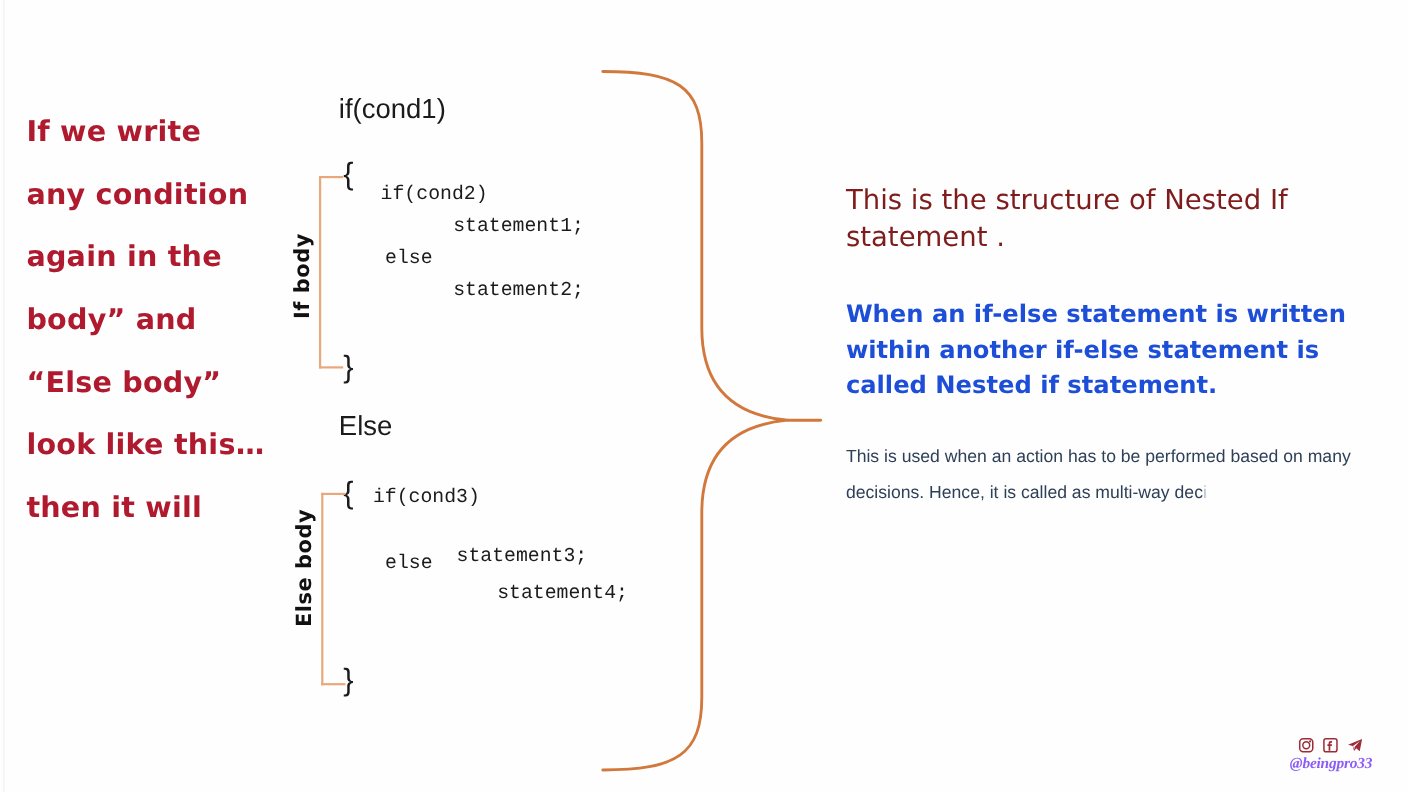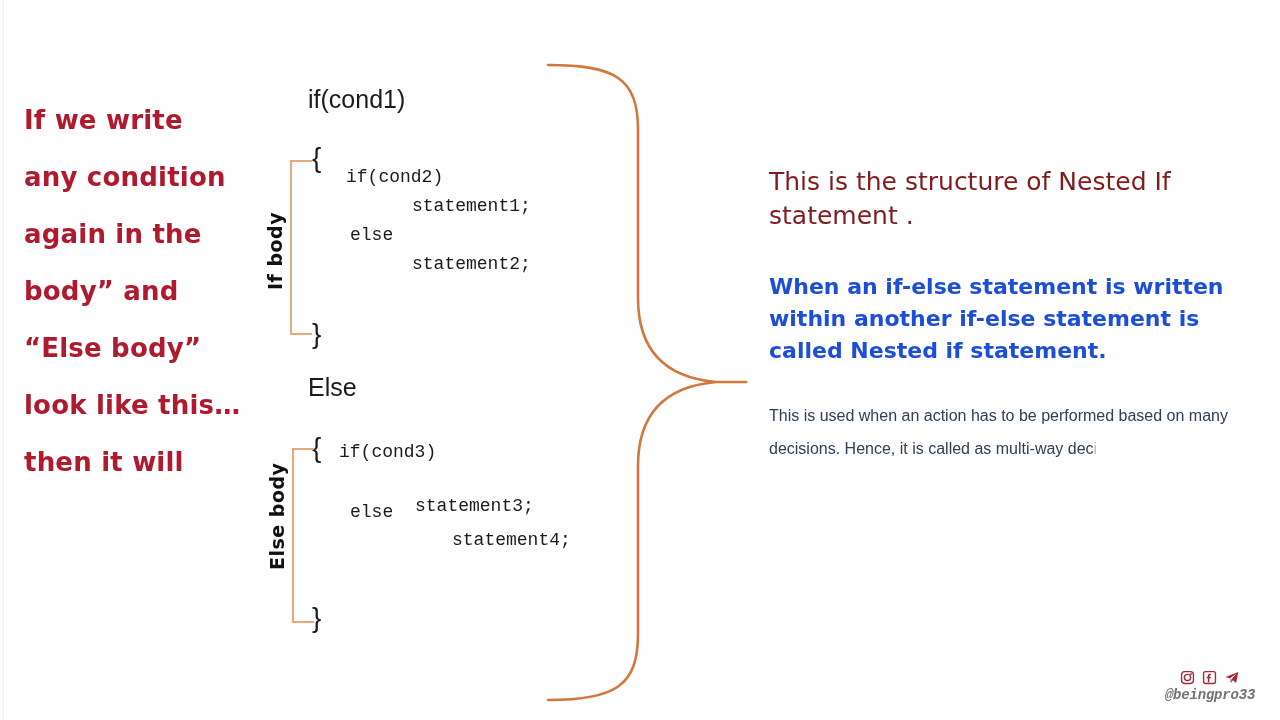--- a/index.html
+++ b/index.html
@@ -149,25 +149,25 @@
     color: #9E2B38;
   }
   .watermark .icons {
     display: flex;
     justify-content: center;
     align-items: center;
     gap: 7px;
     height: 18px;
   }
   .watermark .handle {
-    font-family: Liberation Mono, monospace;
+    font-family: Liberation Serif, serif;
     font-size: 14px;
     font-style: italic;
     font-weight: 700;
-    color: #737373;
+    color: #8b5cf6;
     margin-top: 1px;
     letter-spacing: -0.2px;
   }
 </style>
 </head>
 <body>
 
 <div id="slide">
 
   <div class="edge-rule"></div>

